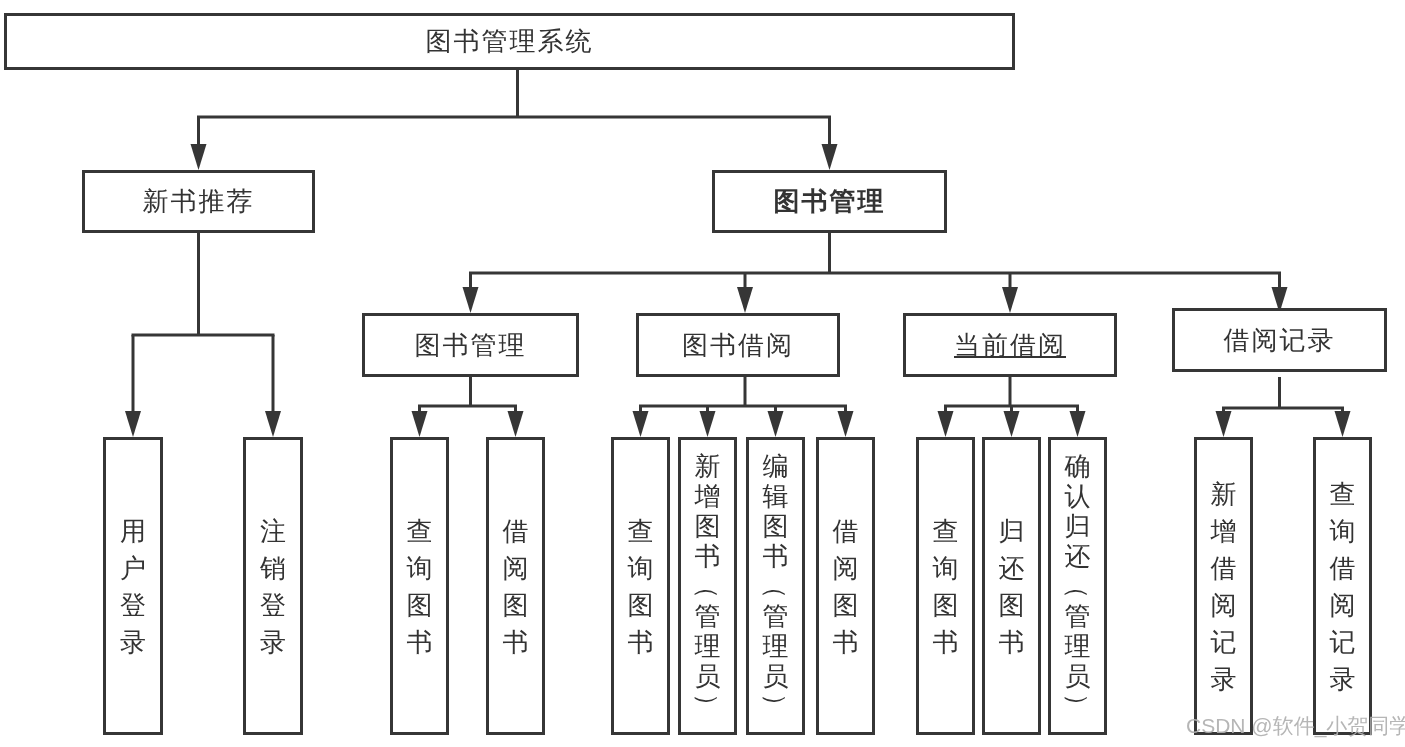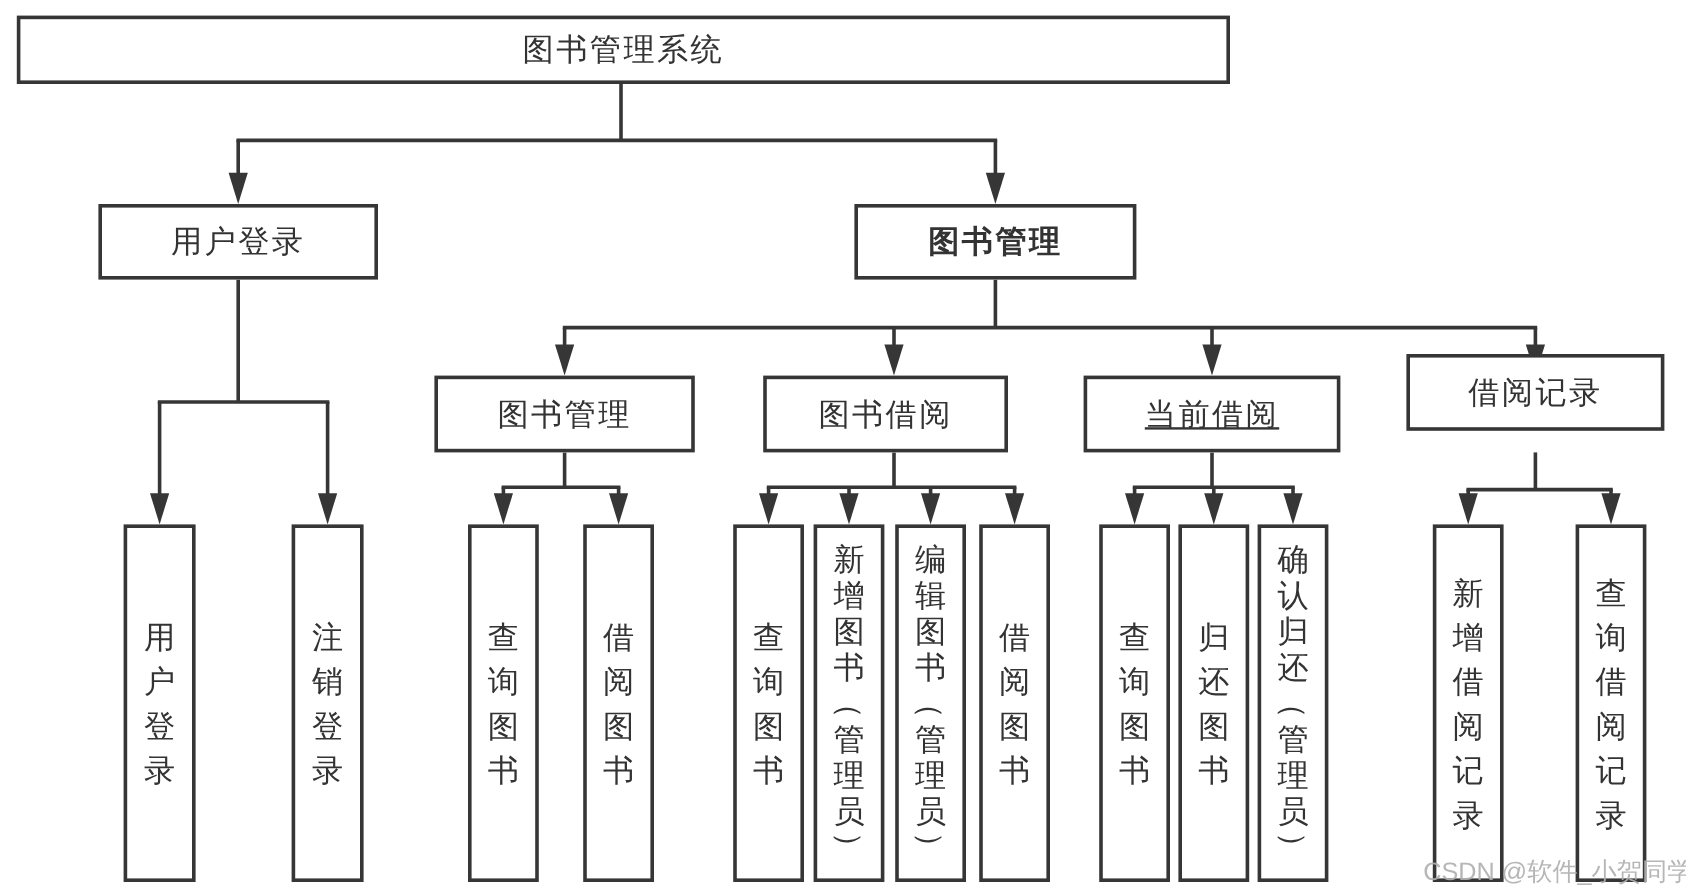--- a/index.html
+++ b/index.html
@@ -75,39 +75,39 @@
       <line x1="1077.5" y1="406" x2="1077.5" y2="421" stroke="#363636" stroke-width="3"></line>
       <polygon points="1077.5,437 1069.5,411 1085.5,411" fill="#363636"></polygon>
       <line x1="1279.5" y1="377" x2="1279.5" y2="408" stroke="#363636" stroke-width="3"></line>
       <line x1="1222" y1="408" x2="1344" y2="408" stroke="#363636" stroke-width="3"></line>
       <line x1="1223.5" y1="408" x2="1223.5" y2="421" stroke="#363636" stroke-width="3"></line>
       <polygon points="1223.5,437 1215.5,411 1231.5,411" fill="#363636"></polygon>
       <line x1="1342.5" y1="408" x2="1342.5" y2="421" stroke="#363636" stroke-width="3"></line>
       <polygon points="1342.5,437 1334.5,411 1350.5,411" fill="#363636"></polygon>
     </svg>
   <div id="nodes">
-      <div class="node" style="left: 14px; top: 13px; width: 1011px; height: 57px;">
+      <div class="node" style="left: 4px; top: 13px; width: 1011px; height: 57px;">
         <span class="hlabel">图书管理系统</span>
       </div>
       <div class="node" style="left: 82px; top: 170px; width: 233px; height: 63px;">
-        <span class="hlabel">用户登录</span>
+        <span class="hlabel">新书推荐</span>
       </div>
       <div class="node" style="left: 712px; top: 170px; width: 235px; height: 63px; font-weight: bold;">
         <span class="hlabel">图书管理</span>
       </div>
       <div class="node" style="left: 362px; top: 313px; width: 217px; height: 64px;">
         <span class="hlabel">图书管理</span>
       </div>
       <div class="node" style="left: 636px; top: 313px; width: 204px; height: 64px;">
         <span class="hlabel">图书借阅</span>
       </div>
       <div class="node" style="left: 903px; top: 313px; width: 214px; height: 64px; text-decoration: underline;">
         <span class="hlabel">当前借阅</span>
       </div>
-      <div class="node" style="left: 1172px; top: 295px; width: 215px; height: 64px;">
+      <div class="node" style="left: 1172px; top: 308px; width: 215px; height: 64px;">
         <span class="hlabel">借阅记录</span>
       </div>
       <div class="node" style="left: 103px; top: 437px; width: 60px; height: 298px;">
         <span class="vlabel" style="gap: 11px;">
           <span>用</span>
           <span>户</span>
           <span>登</span>
           <span>录</span>
         </span>
       </div>

